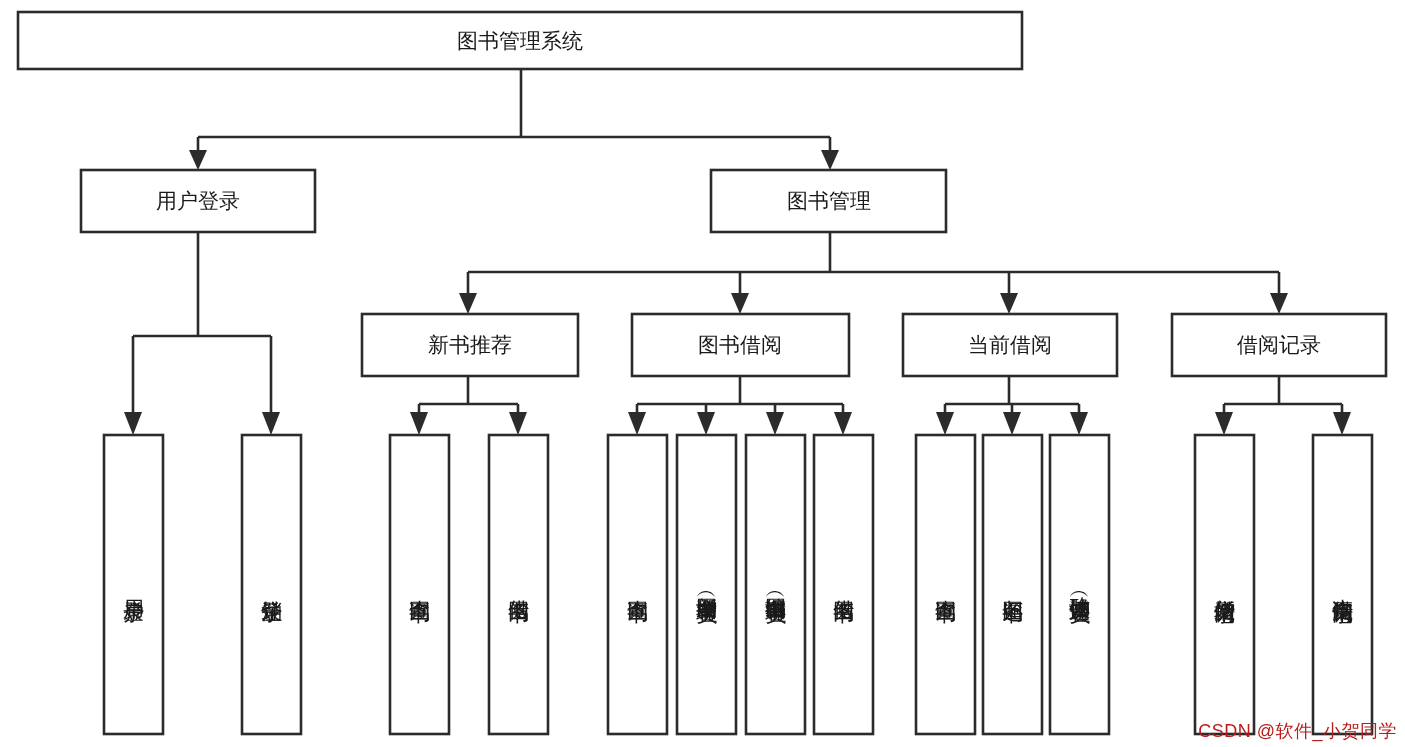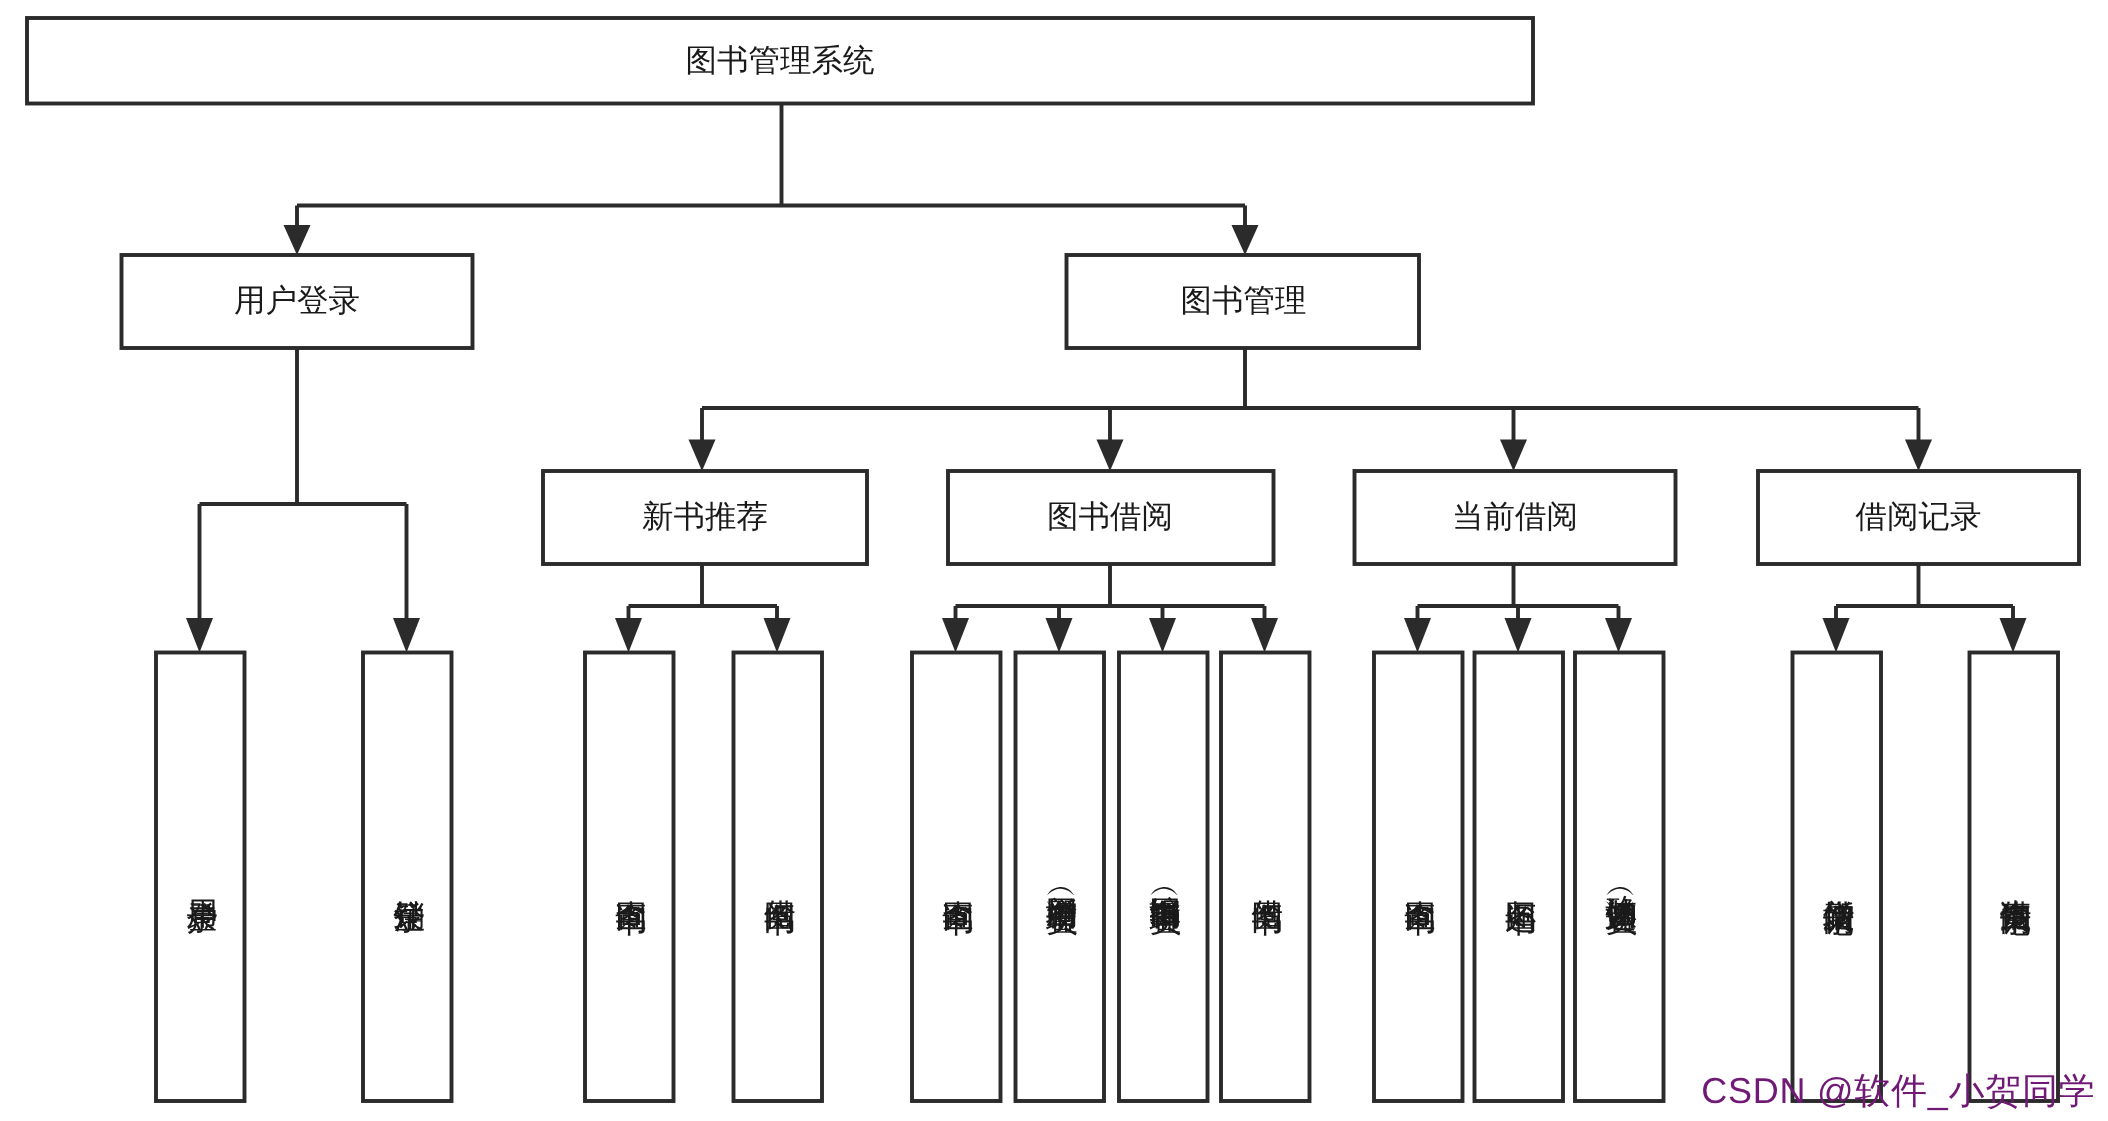--- a/index.html
+++ b/index.html
@@ -65,22 +65,22 @@
     letter-spacing: 1px;
     color: #1a1a1a;
     pointer-events: none;
     text-align: center;
   }
   .watermark {
     position: absolute;
     right: 8px;
     bottom: 4px;
     font-family: "Liberation Sans", "DejaVu Sans", sans-serif;
-    font-size: 24px;
-    color: #701a75;
+    font-size: 18px;
+    color: #b91c1c;
     letter-spacing: 0.5px;
     white-space: nowrap;
   }
 </style>
 </head>
 <body>
 
 <div id="diagram-root">
 
   <svg class="diagram-canvas" viewBox="0 0 1405 747" xmlns="http://www.w3.org/2000/svg">

